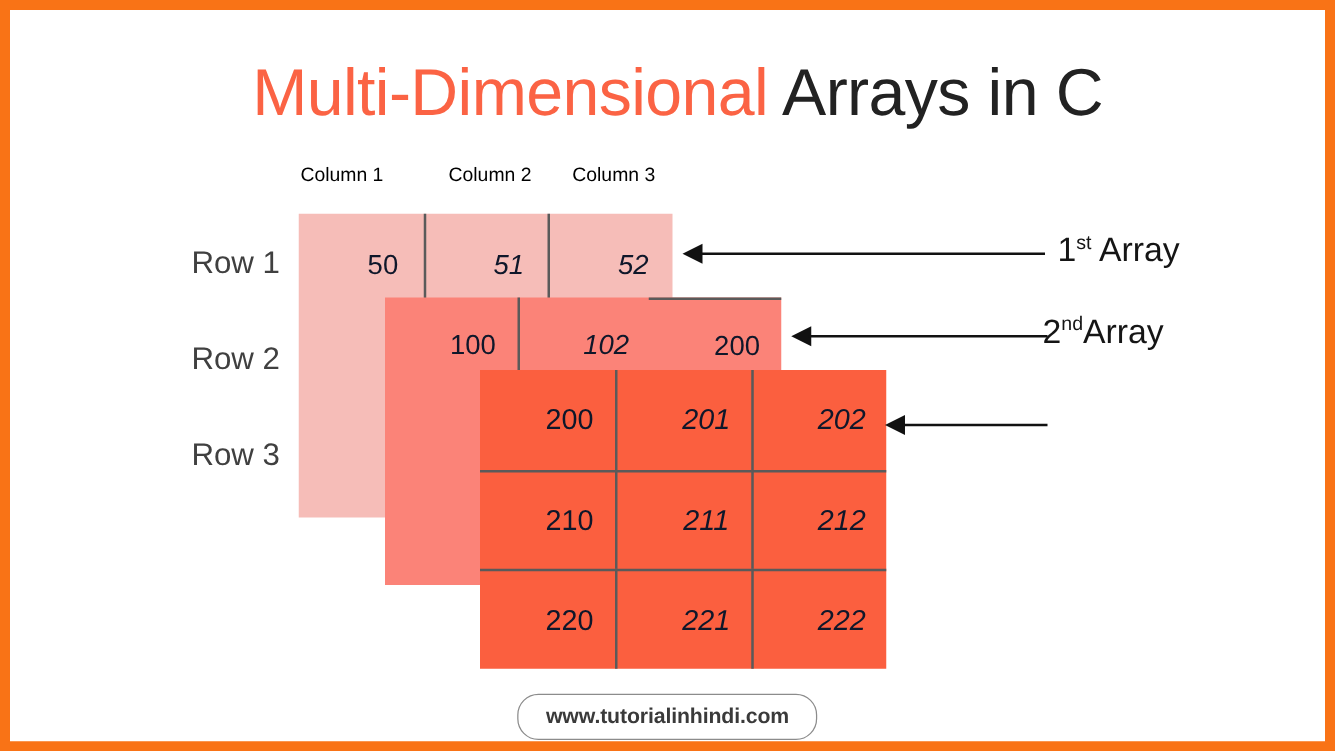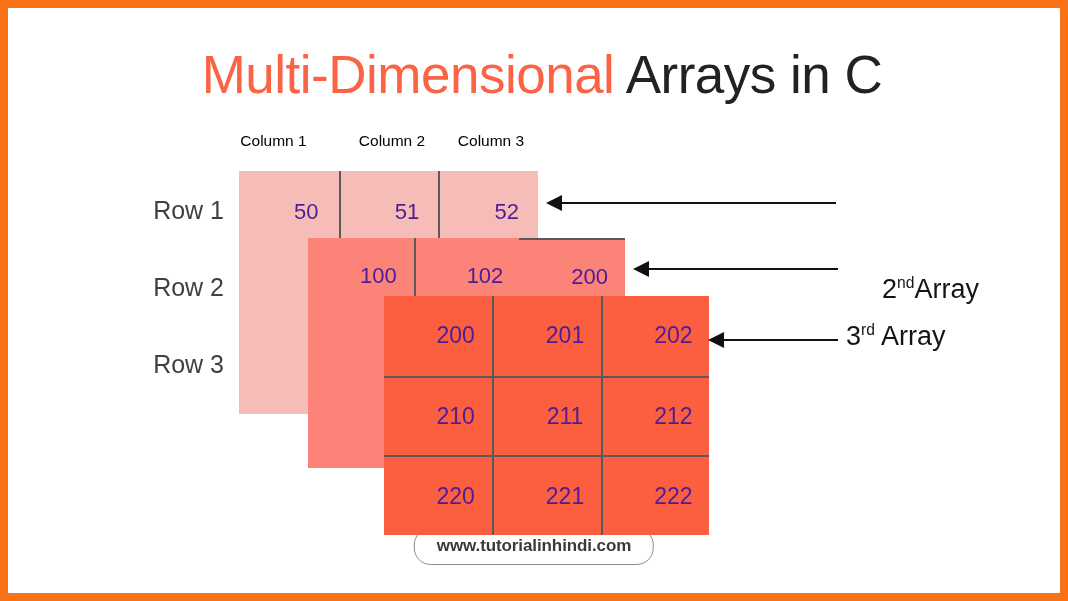--- a/index.html
+++ b/index.html
@@ -72,27 +72,27 @@
     display: grid;
     grid-template-columns: repeat(3, 1fr);
     grid-template-rows: repeat(3, 1fr);
   }
   .array .cell {
     position: relative;
     display: flex;
     align-items: center;
     justify-content: center;
     font-size: 22px;
-    color: #4c1d95;
+    color: #0f172a;
     box-sizing: border-box;
     padding-left: 35px;
   }
   
   .array .cell.bt { border-top: 2px solid #5a5a5a; }
-  .array .cell.bl { border-left: 2px solid #5a5a5a; }
+  .array .cell.bl { border-left: 2px solid #5a5a5a; font-style: italic; }
 
   #array-1 { background: #f6bdb8; z-index: 1; }
   #array-2 { background: #fb8378; z-index: 2; }
   #array-3 { background: #fb5f3f; z-index: 3; }
 
   #array-3 .cell { font-size: 23px; }
 
   
   .callout { position: absolute; z-index: 5; }
   .callout .shaft {
@@ -122,21 +122,21 @@
     font-size: 0.58em;
     vertical-align: super;
     line-height: 0;
   }
 
   
   .footer-pill {
     position: absolute;
     left: 50%;
     transform: translateX(-50%);
-    top: 520px;
+    top: 547px;
     padding: 7px 22px 8px 22px;
     border: 1.6px solid #8c8c8c;
     border-radius: 17px;
     background: #ffffff;
     font-size: 17px;
     font-weight: 700;
     color: #3a3a3a;
     letter-spacing: -0.1px;
     white-space: nowrap;
   }
@@ -191,30 +191,30 @@
       <div class="cell bt bl">212</div>
       <div class="cell bt">220</div>
       <div class="cell bt bl">221</div>
       <div class="cell bt bl">222</div>
     </div>
 
     <div class="callout" style="left:538px; top:194px; width:290px;">
       <div class="head"></div>
       <div class="shaft" style="left:14px; width:276px;"></div>
     </div>
+    <div class="callout-label" style="left:838px; top:177px;"><span>1</span><sup>st</sup> <span>Array</span></div>
 
     <div class="callout" style="left:625px; top:260px; width:205px;">
       <div class="head"></div>
       <div class="shaft" style="left:14px; width:191px;"></div>
     </div>
-    <div class="callout-label" style="left:874px; top:242px;margin-top:24px;"><span>2</span><sup>nd</sup><span>Array</span></div>
+    <div class="callout-label" style="left:826px; top:242px;"><span>2</span><sup>nd</sup><span>Array</span></div>
 
     <div class="callout" style="left:700px; top:331px; width:130px;">
       <div class="head"></div>
       <div class="shaft" style="left:14px; width:116px;"></div>
     </div>
-    <div class="callout-label" style="left:838px; top:313px;"><span>3</span><sup>rd</sup><span> Array</span></div>
 
   </div>
 
   <div class="footer-pill">www.tutorialinhindi.com</div>
 
 </div>
 
 </body></html>

